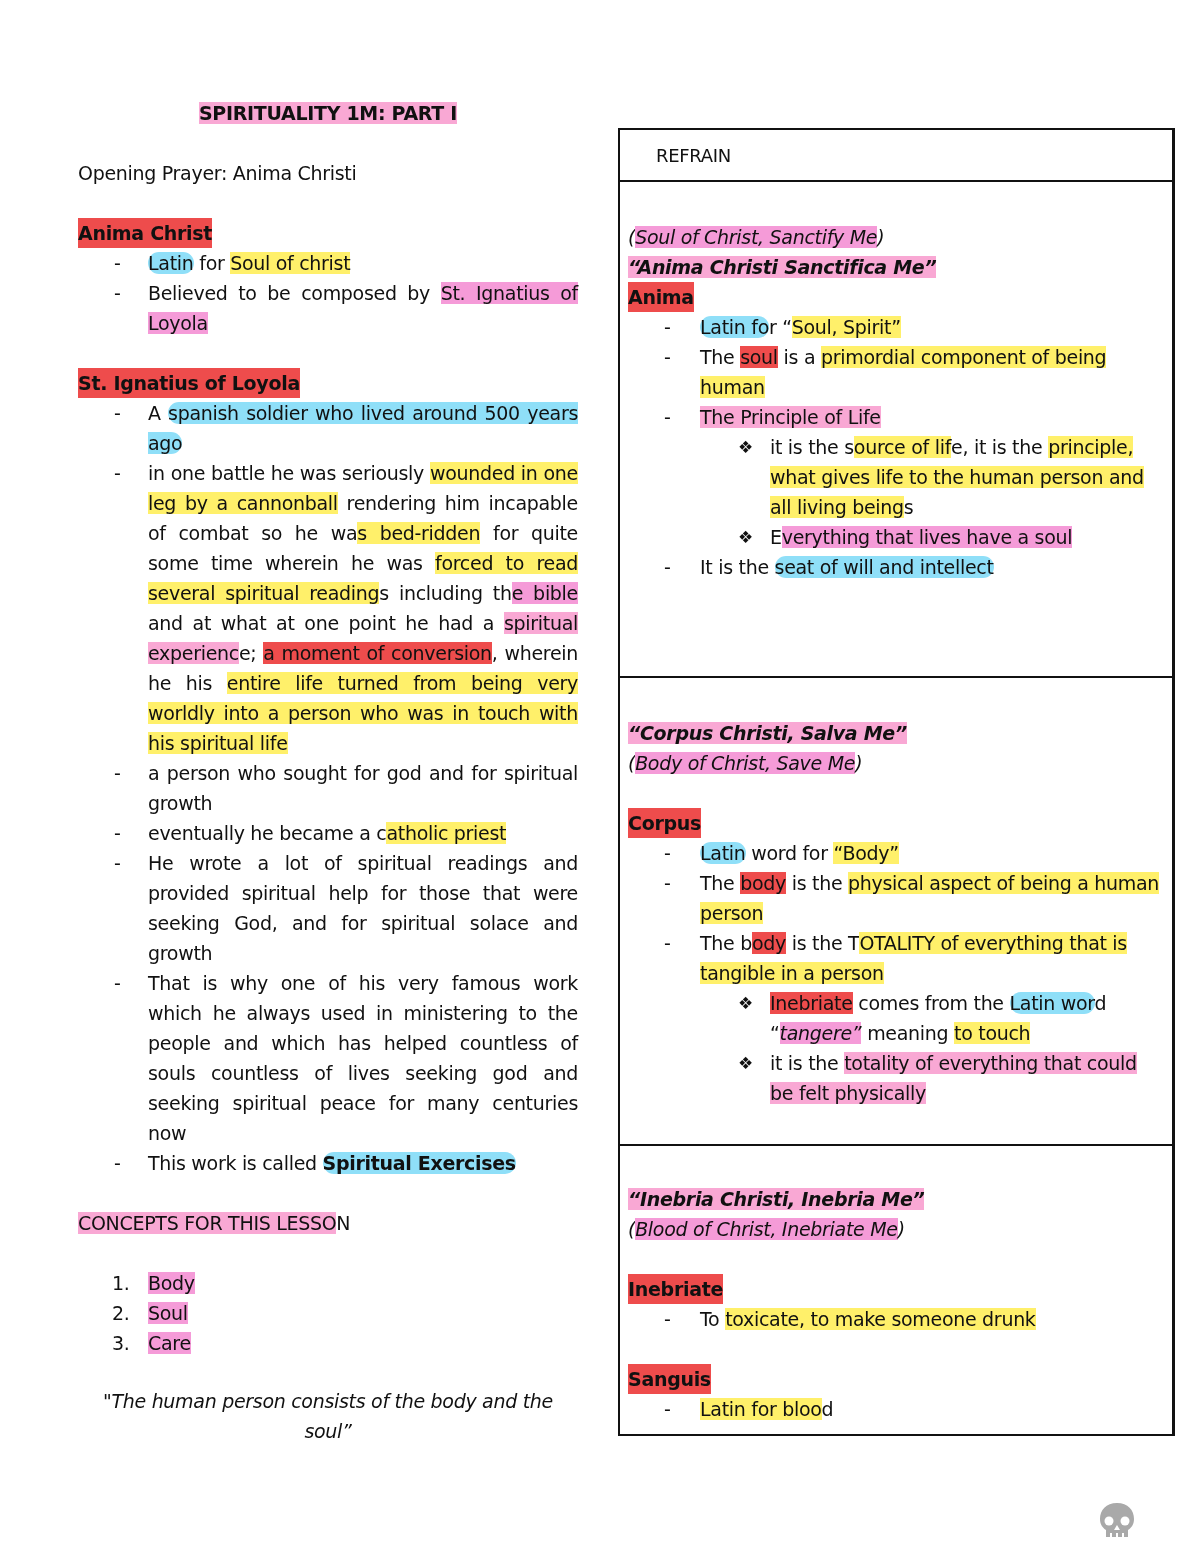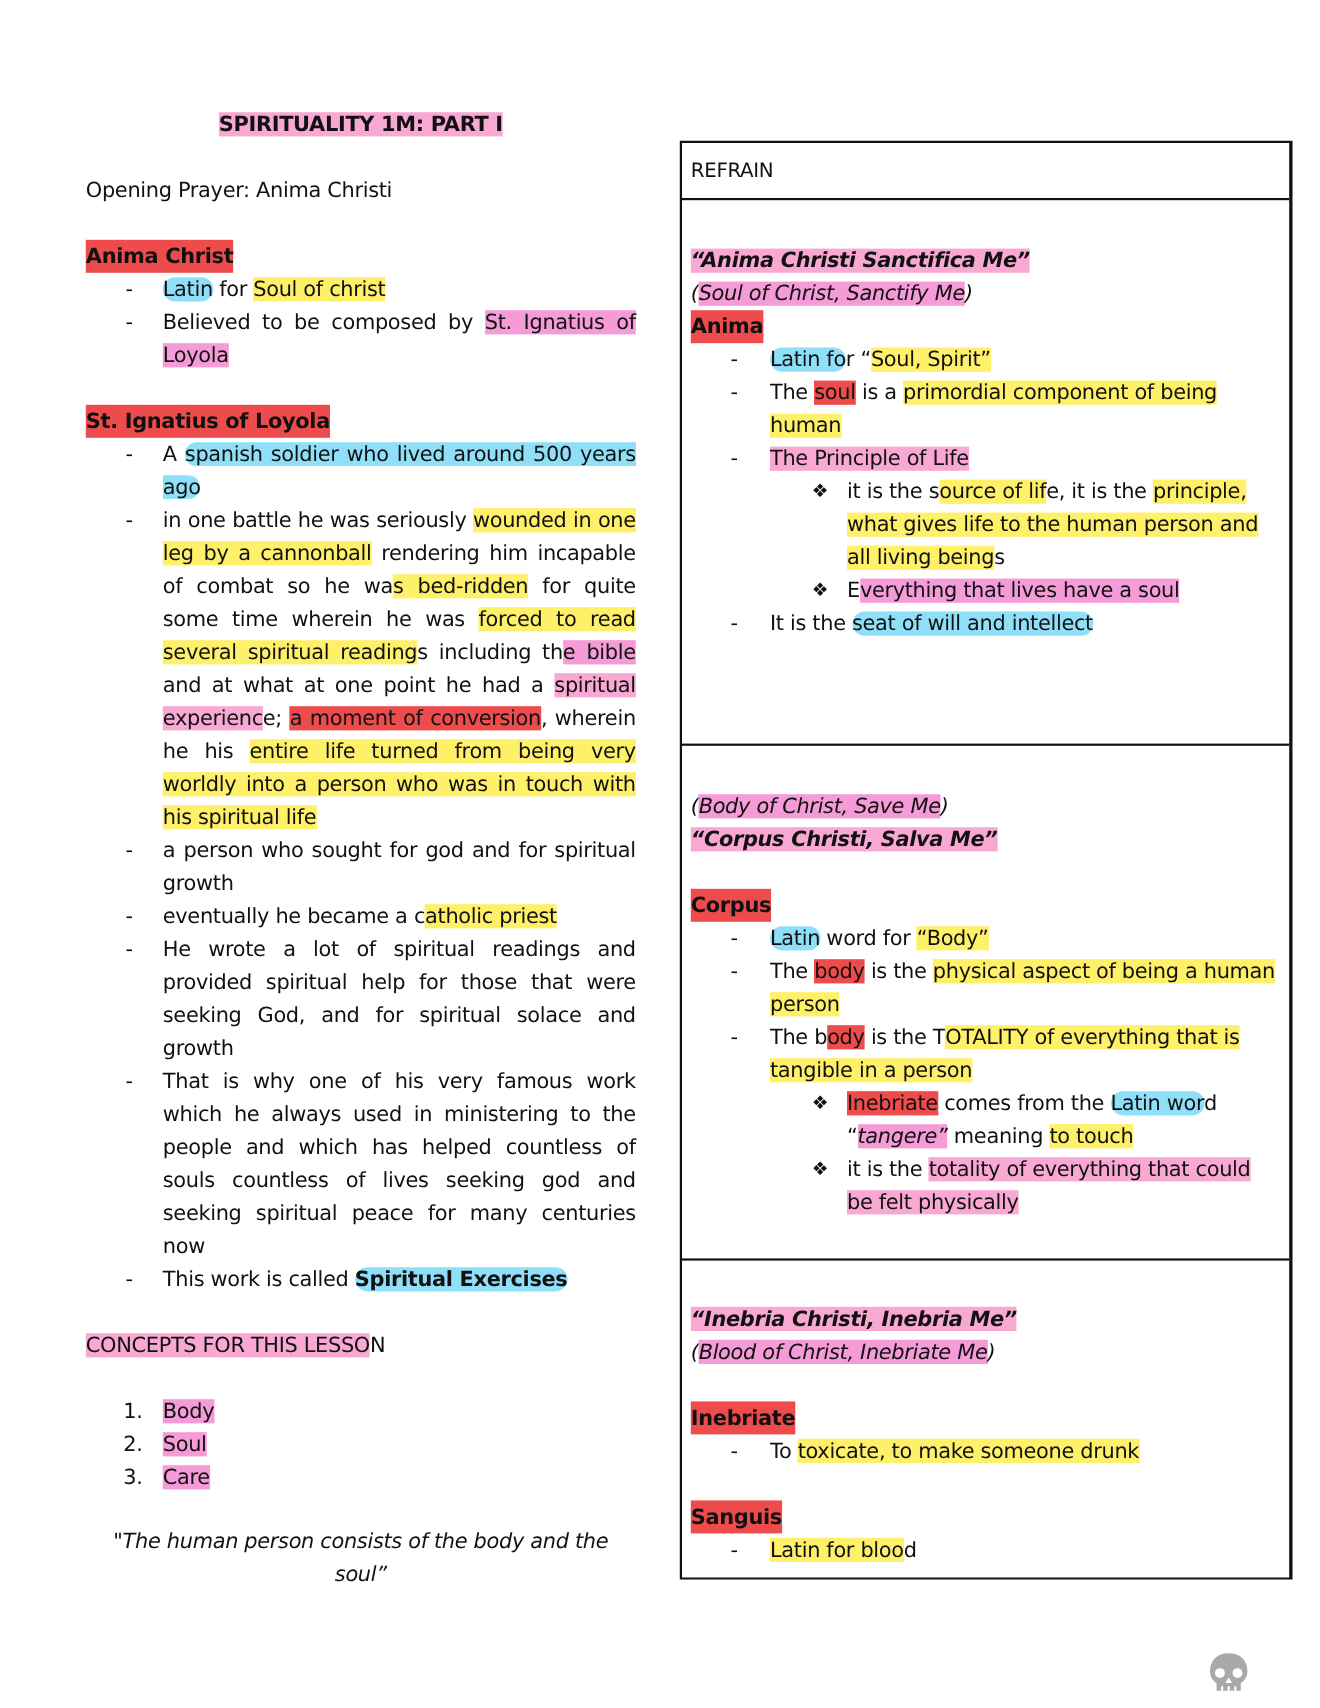--- a/index.html
+++ b/index.html
@@ -19,21 +19,21 @@
   .heading { font-weight:bold; display:inline-block; }
   .block { position:relative; }
   .dash-item { position:relative; padding-left:70px; text-align:justify; }
   .dash-item .dash { position:absolute; left:36px; top:0; }
   .num-item { position:relative; padding-left:70px; }
   .num-item .num { position:absolute; left:34px; top:0; }
   .quote { text-align:center; font-style:italic; padding:0 10px; }
 
   .right { position:absolute; left:618px; top:128px; width:552px; border:2px solid #111; border-right:3px solid #111; }
   .cell { border-top:2px solid #111; position:relative; font-size:19px; line-height:30px; letter-spacing:-0.3px; }
-  .cell:first-child { border-top:none; }
+  .cell:first-child { border-top:none;margin-left:28px; }
   .cell-refrain { height:50px; padding:10px 8px 0 8px; box-sizing:border-box; font-size:18px; line-height:32px; }
   .cell-anima { height:496px; padding:40px 8px 0 8px; box-sizing:border-box; }
   .cell-corpus { height:468px; padding:40px 8px 0 8px; box-sizing:border-box; }
   .cell-sanguis { height:290px; padding:38px 8px 0 8px; box-sizing:border-box; }
   .r-dash { position:relative; padding-left:72px; }
   .r-dash .dash { position:absolute; left:36px; }
   .r-diam { position:relative; padding-left:142px; }
   .r-diam .diam { position:absolute; left:110px; top:0; font-size:17px; }
   .gap { height:30px; }
   .logo { position:absolute; left:1096px; top:1500px; width:42px; height:42px; }
@@ -78,36 +78,36 @@
     <div class="num-item"><span class="num">3.</span><span class="hl-pink">Care</span></div>
   </div>
   <div style="height:28px"></div>
   <div class="quote">"The human person consists of the body and the soul”</div>
 </div>
 
 <div class="right">
   <div class="cell cell-refrain">REFRAIN</div>
 
   <div class="cell cell-anima">
+    <div class="center i"><span>(</span><span class="hl-pink">Soul of Christ, Sanctify Me</span><span>)</span></div>
     <div class="center b i"><span class="hl-green">“Anima Christi Sanctifica Me”</span></div>
-    <div class="center i"><span>(</span><span class="hl-pink">Soul of Christ, Sanctify Me</span><span>)</span></div>
     <span class="heading hl-red">Anima</span>
     <div>
         <div class="r-dash"><span class="dash">-</span><span class="hl-blue">Latin fo</span><span>r “</span><span class="hl-yellow">Soul, Spirit”</span></div>
         <div class="r-dash"><span class="dash">-</span><span>The </span><span class="hl-red">soul</span><span> is a </span><span class="hl-yellow">primordial component of being human</span></div>
         <div class="r-dash"><span class="dash">-</span><span class="hl-green">The Principle of  Life</span></div>
         <div class="r-diam"><span class="diam">❖</span><span>it is the s</span><span class="hl-yellow">ource of lif</span><span>e, it is the </span><span class="hl-yellow">principle, what gives life to the human person and all living being</span><span>s</span></div>
         <div class="r-diam"><span class="diam">❖</span><span>E</span><span class="hl-pink">verything that lives have a soul</span></div>
         <div class="r-dash"><span class="dash">-</span><span>It is the </span><span class="hl-blue">seat of will and intellect</span></div>
       </div>
   </div>
 
   <div class="cell cell-corpus">
+    <div class="center b i"><span class="hl-green">“Corpus Christi, Salva Me”</span></div>
     <div class="center i"><span>(</span><span class="hl-pink">Body of Christ, Save Me</span><span>)</span></div>
-    <div class="center b i"><span class="hl-green">“Corpus Christi, Salva Me”</span></div>
     <div class="gap"></div>
     <span class="heading hl-red">Corpus</span>
     <div>
         <div class="r-dash"><span class="dash">-</span><span class="hl-blue">Latin</span><span> word for </span><span class="hl-yellow">“Body”</span></div>
         <div class="r-dash"><span class="dash">-</span><span>The </span><span class="hl-red">body</span><span> is the </span><span class="hl-yellow">physical aspect of being a human person</span></div>
         <div class="r-dash"><span class="dash">-</span><span>The b</span><span class="hl-red">ody</span><span> is the T</span><span class="hl-yellow">OTALITY of everything that is tangible in a person</span></div>
         <div class="r-diam"><span class="diam">❖</span><span class="hl-red">Inebriate</span><span> comes from the </span><span class="hl-blue">Latin wor</span><span>d “</span><span class="hl-pink i">tangere”</span><span> meaning </span><span class="hl-yellow">to touch</span></div>
         <div class="r-diam"><span class="diam">❖</span><span> it is the </span><span class="hl-green">totality of everything that could be felt physically</span></div>
       </div>
   </div>

